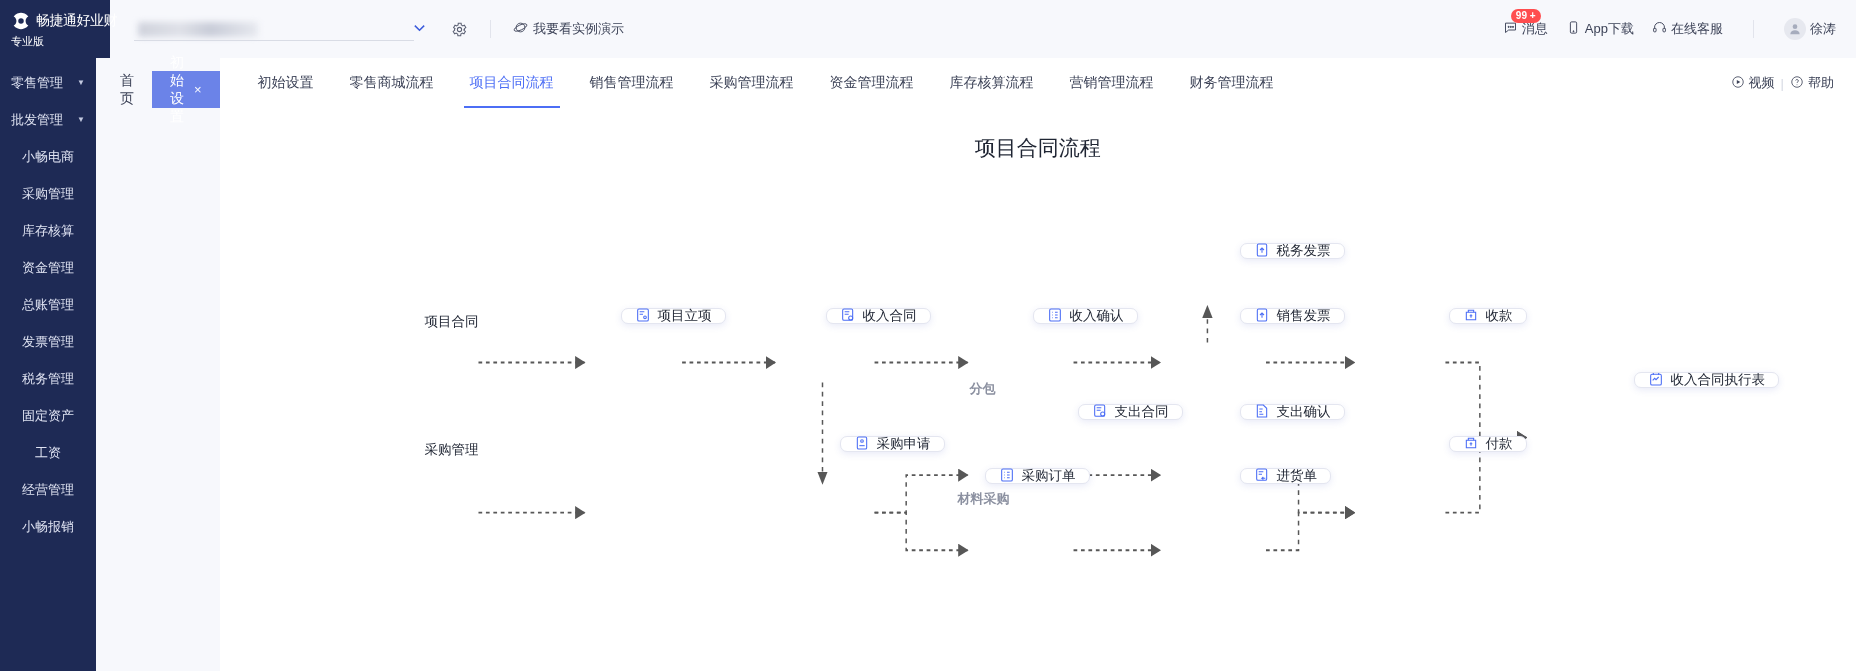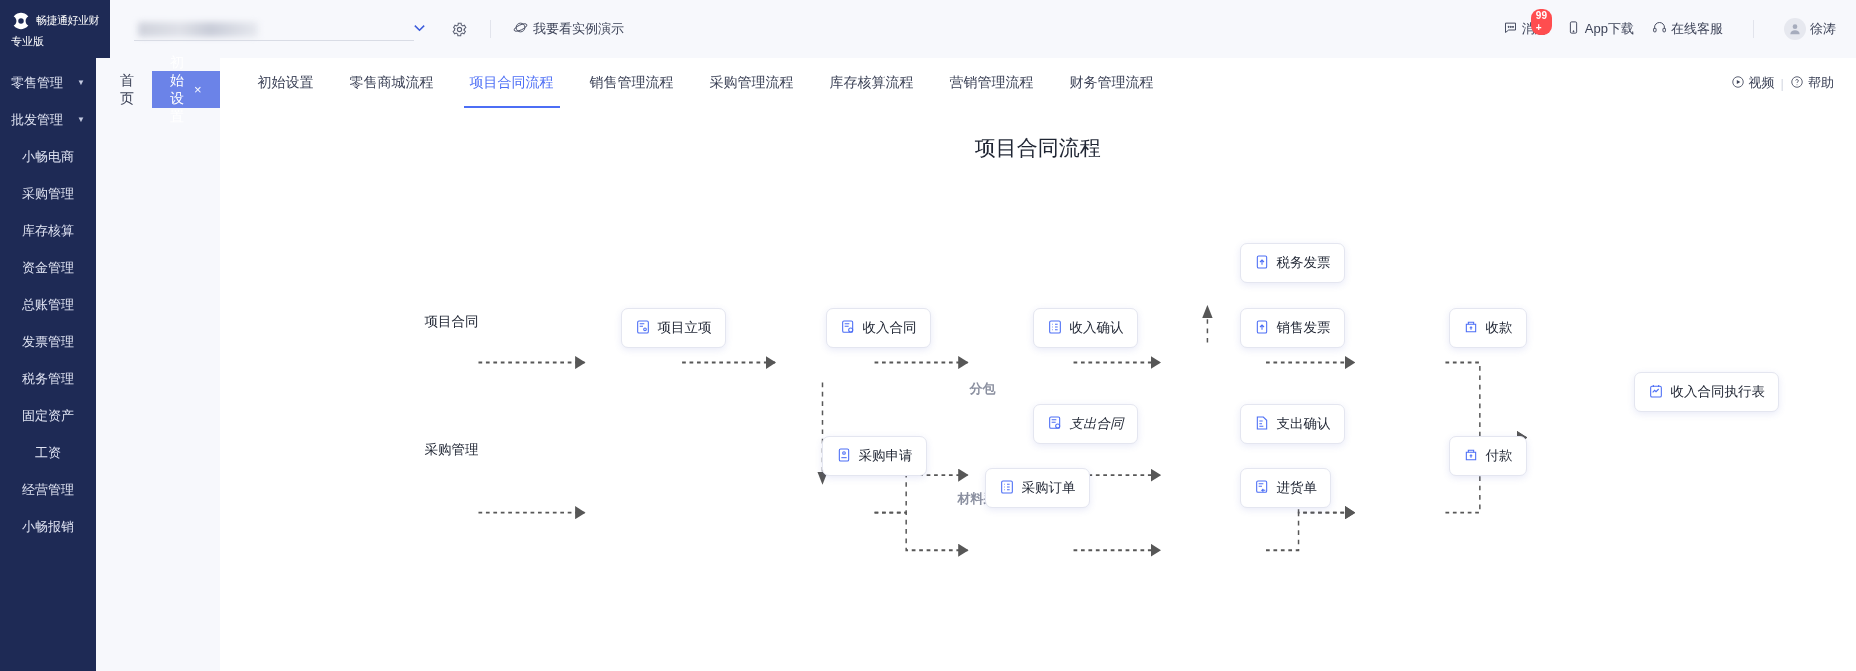--- a/index.html
+++ b/index.html
@@ -11,41 +11,41 @@
   .app { position: relative; width: 1856px; height: 671px; display: flex; flex-direction: column; }
 
   
   .topbar { height: 58px; display: flex; align-items: stretch; background: #f7f8fc; flex: 0 0 58px; }
   .logo-box {
     width: 110px; background: #1e2a55; color: #fff;
     display: flex; flex-direction: column; justify-content: center; padding-left: 10px;
   }
   .logo-row { display: flex; align-items: center; gap: 4px; }
   .logo-mark { width: 22px; height: 22px; flex: 0 0 22px; }
-  .logo-text { font-size: 11px; letter-spacing: -.5px; white-space: nowrap; }
+  .logo-text { font-size: 14px; letter-spacing: -.5px; white-space: nowrap; }
   .logo-sub { font-size: 11px; margin-top: 2px; padding-left: 1px; }
 
   .header-main { flex: 1; display: flex; align-items: center; padding: 0 14px; gap: 10px; position: relative; }
   .search-wrap { width: 230px; display: flex; align-items: center; position: relative; height: 30px; }
   .blurred-field {
     height: 15px; width: 120px; margin-left: 14px;
     background: linear-gradient(90deg,#cfd2dc 0%,#dfe1e8 35%,#c8ccd8 60%,#e7e9ef 100%);
     filter: blur(3px); border-radius: 2px;
   }
   .search-underline { position: absolute; left: 10px; right: -60px; bottom: 3px; height: 1px; background: #d9dce5; }
   .chev { color: #3b5bdb; font-size: 13px; margin-left: 48px; }
   .gear-btn { color: #5b6073; display: flex; align-items: center; margin-left: 14px; }
   .hdr-divider { width: 1px; height: 18px; background: #e2e4ec; margin: 0 12px; }
   .demo-link { display: flex; align-items: flex-start; gap: 5px; font-size: 13px; color: #3c4257; }
 
   .header-right { margin-left: auto; display: flex; align-items: center; gap: 18px; padding-right: 6px; }
   .hdr-item { display: flex; align-items: center; gap: 4px; font-size: 13px; color: #3c4257; position: relative; }
   .badge {
     position: absolute; top: -11px; left: 8px; background: #ff4d4f; color: #fff;
-    font-size: 10px; font-weight: bold; border-radius: 9px; padding: 1px 5px; line-height: 12px; margin-left: 20px;
+    font-size: 10px; font-weight: bold; border-radius: 9px; padding: 1px 5px; line-height: 12px;
   }
   .avatar { width: 22px; height: 22px; border-radius: 50%; background: #e6e8ef;
             display: flex; align-items: center; justify-content: center; }
 
   
   .body-row { flex: 1; display: flex; min-height: 0; }
   .sidebar { width: 96px; background: #1e2a55; flex: 0 0 96px; padding-top: 6px; }
   .side-item {
     height: 37px; display: flex; align-items: center; justify-content: center;
     gap: 14px; color: #dfe3f2; font-size: 13px; cursor: pointer;
@@ -69,21 +69,21 @@
   .stab.active::after { content: ""; position: absolute; left: 12px; right: 12px; bottom: 0; height: 2px; background: #4c6ef5; }
   .subtabs-right { margin-left: auto; display: flex; align-items: center; gap: 6px; font-size: 13px; color: #3c4257; padding-right: 2px; }
   .sr-item { display: flex; align-items: center; gap: 4px; cursor: pointer; }
   .sr-sep { color: #d5d8e2; }
 
   
   .canvas { flex: 1; position: relative; min-height: 0; }
   .flow-title { position: absolute; left: 0; right: 0; top: 26px; text-align: center; font-size: 21px; color: #1f2533; }
 
   .node {
-    position: absolute; height: 40px; background: #fff; border: 1px solid #e4e6f0;
+    position: absolute; height: 16px; background: #fff; border: 1px solid #e4e6f0;
     border-radius: 7px; display: flex; align-items: center; gap: 7px; padding: 0 13px;
     font-size: 13.5px; color: #1f2533; white-space: nowrap;
     box-shadow: 0 2px 7px rgba(80,95,190,.13); cursor: pointer;
   }
   .node svg { flex: 0 0 16px; }
   .rowlabel { position: absolute; font-size: 13.5px; color: #1f2533; white-space: nowrap; }
   .edgelabel { position: absolute; font-size: 13px; color: #8b90a0; white-space: nowrap; font-weight: bold; }
   .flow-svg { position: absolute; left: 0; top: 0; width: 100%; height: 100%; pointer-events: none; }
 </style>
 </head>
@@ -247,20 +247,23 @@
             <span>零售商城流程</span>
             </div>
           <div class="stab active">
             <span>项目合同流程</span>
             </div>
           <div class="stab">
             <span>销售管理流程</span>
             </div>
           <div class="stab">
             <span>采购管理流程</span>
+            </div>
+          <div class="stab">
+            <span>资金管理流程</span>
             </div>
           <div class="stab">
             <span>库存核算流程</span>
             </div>
           <div class="stab">
             <span>营销管理流程</span>
             </div>
           <div class="stab">
             <span>财务管理流程</span>
             </div>
@@ -378,29 +381,29 @@
                 </svg></span>
             <span>收款</span>
           </div>
           <div class="node" style="left:1414px;top:264px;">
             <span><svg viewBox="0 0 24 24" width="16" height="16" fill="none" stroke="#4c6ef5" stroke-width="1.6">
                   <rect x="4" y="5" width="16" height="16" rx="2"></rect>
                   <path d="M8 3v3M16 3v3M7 14l3-3 2 2 4-4"></path>
                 </svg></span>
             <span>收入合同执行表</span>
           </div>
-          <div class="node" style="left:602px;top:328px;">
+          <div class="node" style="left:620px;top:328px;">
             <span><svg viewBox="0 0 24 24" width="16" height="16" fill="none" stroke="#4c6ef5" stroke-width="1.6">
                   <rect x="5" y="3" width="14" height="18" rx="2"></rect>
                   <circle cx="12" cy="9" r="2"></circle>
                   <path d="M8 16h8"></path>
                 </svg></span>
             <span>采购申请</span>
           </div>
-          <div class="node" style="left:813px;top:296px;font-style:italic;">
+          <div class="node" style="left:858px;top:296px;">
             <span><svg viewBox="0 0 24 24" width="16" height="16" fill="none" stroke="#4c6ef5" stroke-width="1.6">
                   <rect x="4" y="3" width="15" height="17" rx="2"></rect>
                   <path d="M7 7h7M7 11h6"></path>
                   <circle cx="16" cy="16.5" r="3"></circle>
                 </svg></span>
             <span>支出合同</span>
           </div>
           <div class="node" style="left:1020px;top:296px;">
             <span><svg viewBox="0 0 24 24" width="16" height="16" fill="none" stroke="#4c6ef5" stroke-width="1.6">
                   <path d="M5 3h9l5 5v13H5z"></path>

